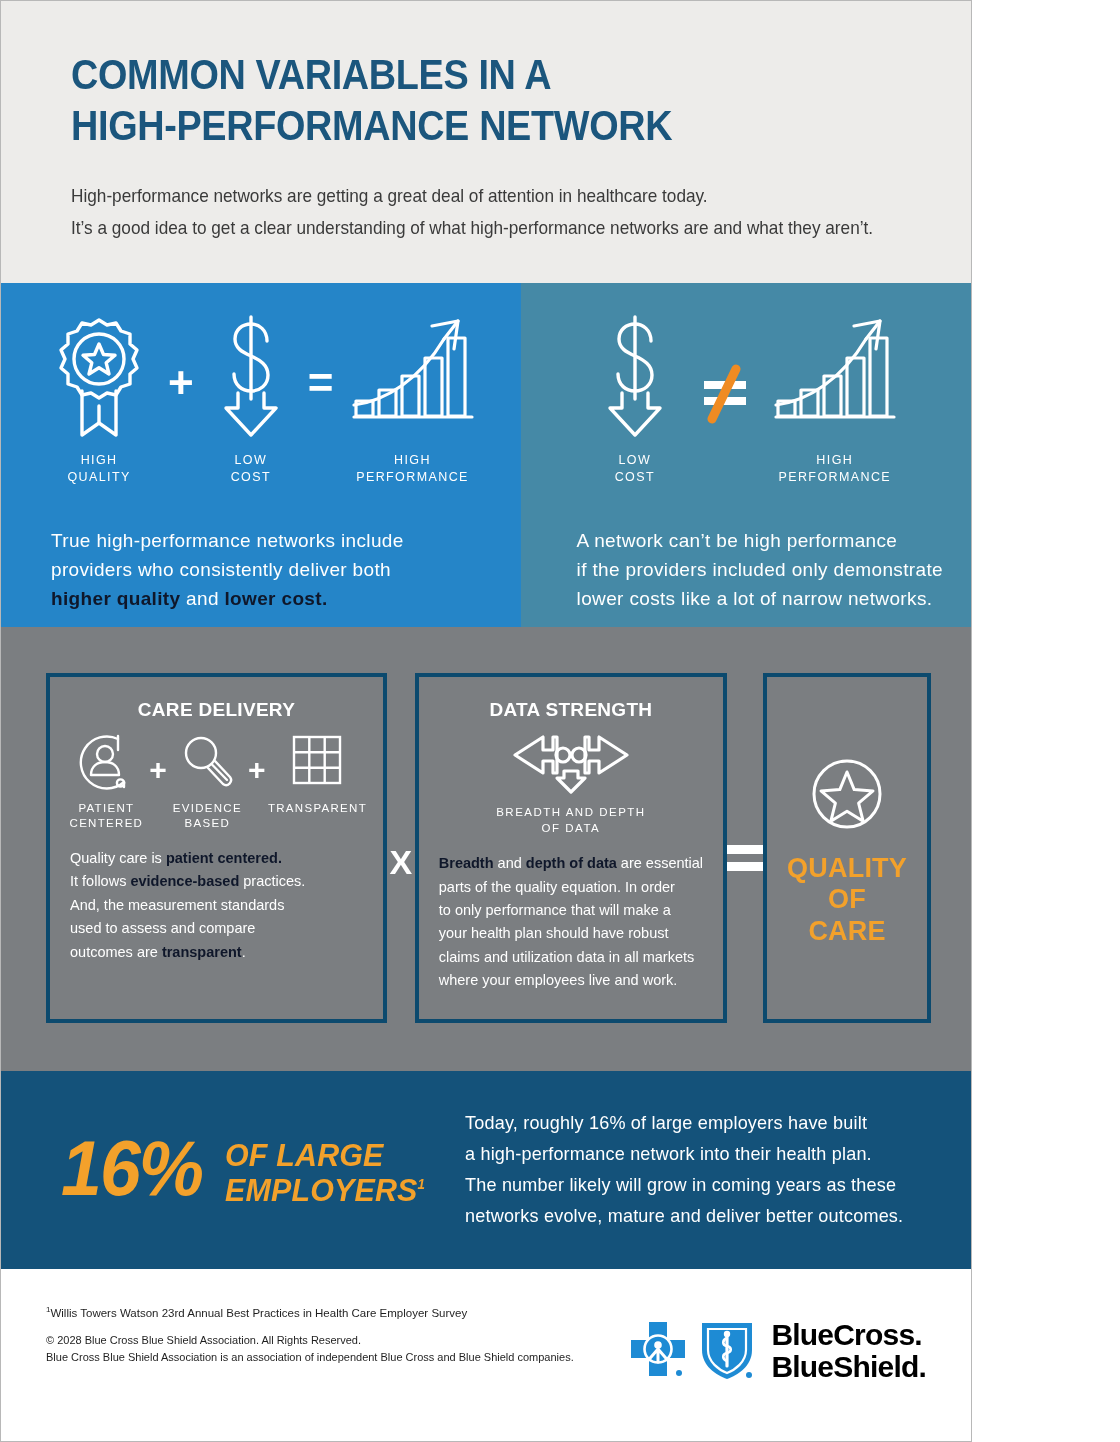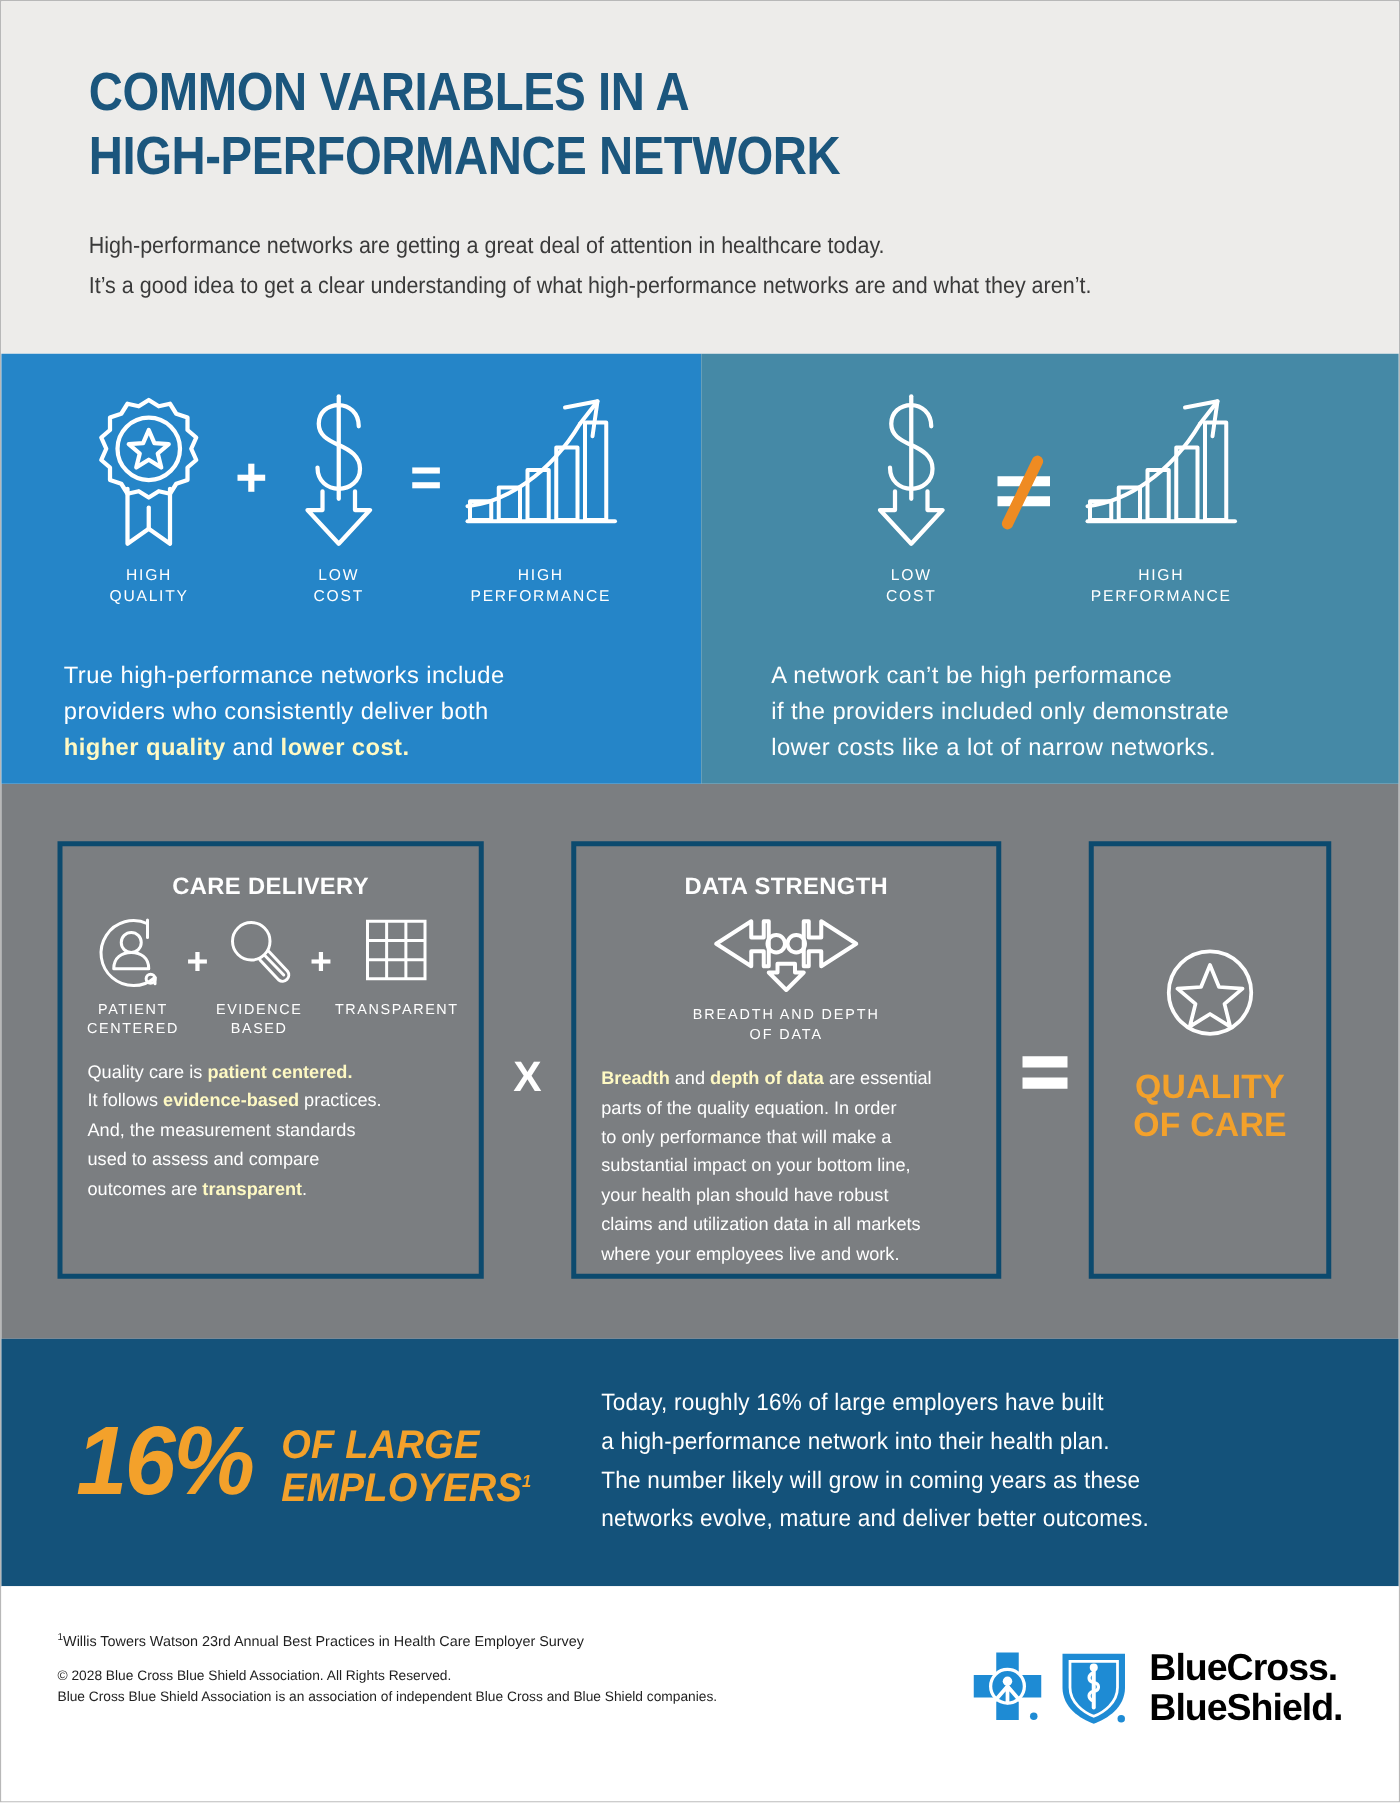--- a/index.html
+++ b/index.html
@@ -5,21 +5,21 @@
   html, body {
     margin: 0;
     padding: 0;
     background: #ffffff;
   }
   body {
     font-family: "Liberation Sans", sans-serif;
   }
   #page {
     position: relative;
-    width: 1120px;
+    width: 972px;
     height: 1442px;
     background: #ffffff;
     border: 1px solid #b8b8b8;
     box-sizing: border-box;
     overflow: hidden;
   }
 
   
   .header {
     background: #edecea;
@@ -99,21 +99,21 @@
   .panel-text {
     color: #ffffff;
     font-size: 19px;
     line-height: 1.52;
     letter-spacing: 0.35px;
     margin-top: 14px;
   }
   .panel-left .panel-text { padding-left: 22px; }
   .panel-right .panel-text { padding-left: 28px; }
   .panel-text .line { display: block; white-space: nowrap; }
-  .hl { color: #fef9c3; font-weight: bold; }
+  .hl { color: #0f172a; font-weight: bold; }
 
   
   .gray-band {
     background: #7b7e81;
     height: 444px;
     box-sizing: border-box;
     padding: 46px 40px 0 45px;
     display: flex;
     align-items: flex-start;
   }
@@ -499,21 +499,20 @@
         </svg>
       </div>
       <div class="data-cap">
         <span class="line">BREADTH AND DEPTH</span>
         <span class="line">OF DATA</span>
       </div>
       <div class="box-body">
         <span class="line"><span class="hl">Breadth</span><span> and </span><span class="hl">depth of data</span><span> are essential</span></span>
         <span class="line">parts of the quality equation. In order</span>
         <span class="line">to only performance that will make a</span>
-        <span class="line">substantial impact on your bottom line,</span>
         <span class="line">your health plan should have robust</span>
         <span class="line">claims and utilization data in all markets</span>
         <span class="line">where your employees live and work.</span>
       </div>
     </div>
 
     <div class="g-op equals">
       <span class="eqbar"></span>
       <span class="eqbar"></span>
     </div>

